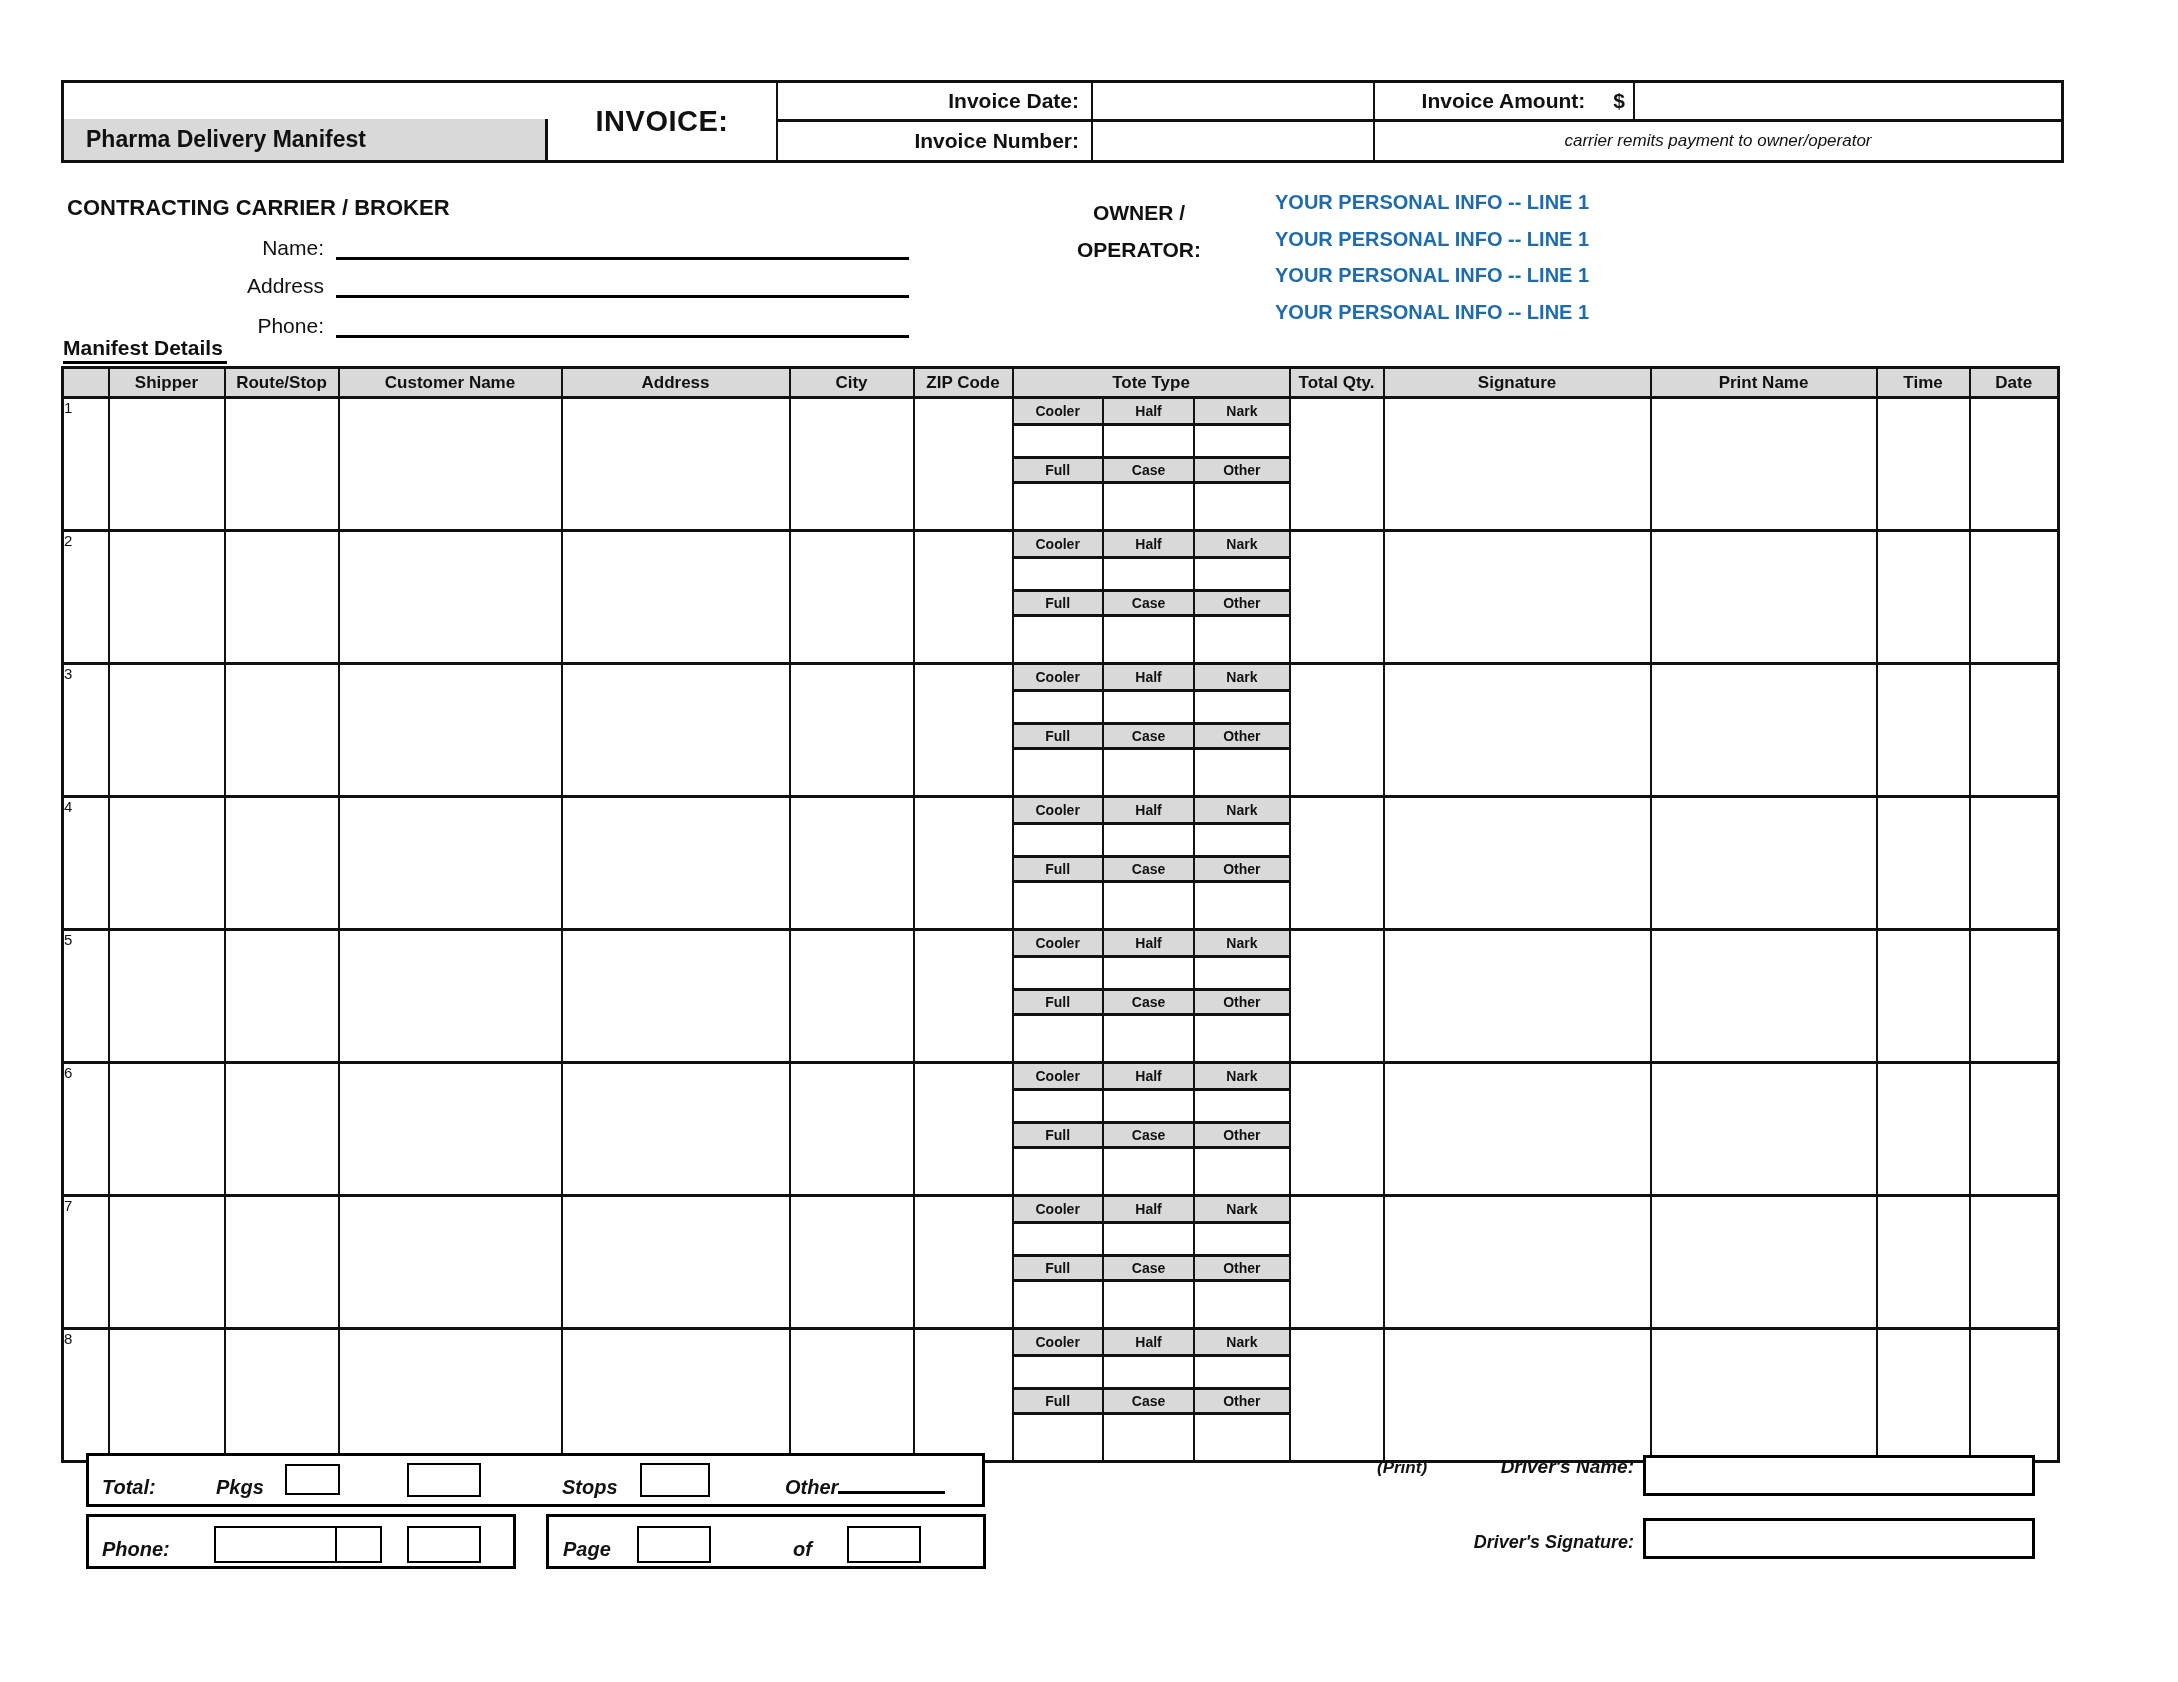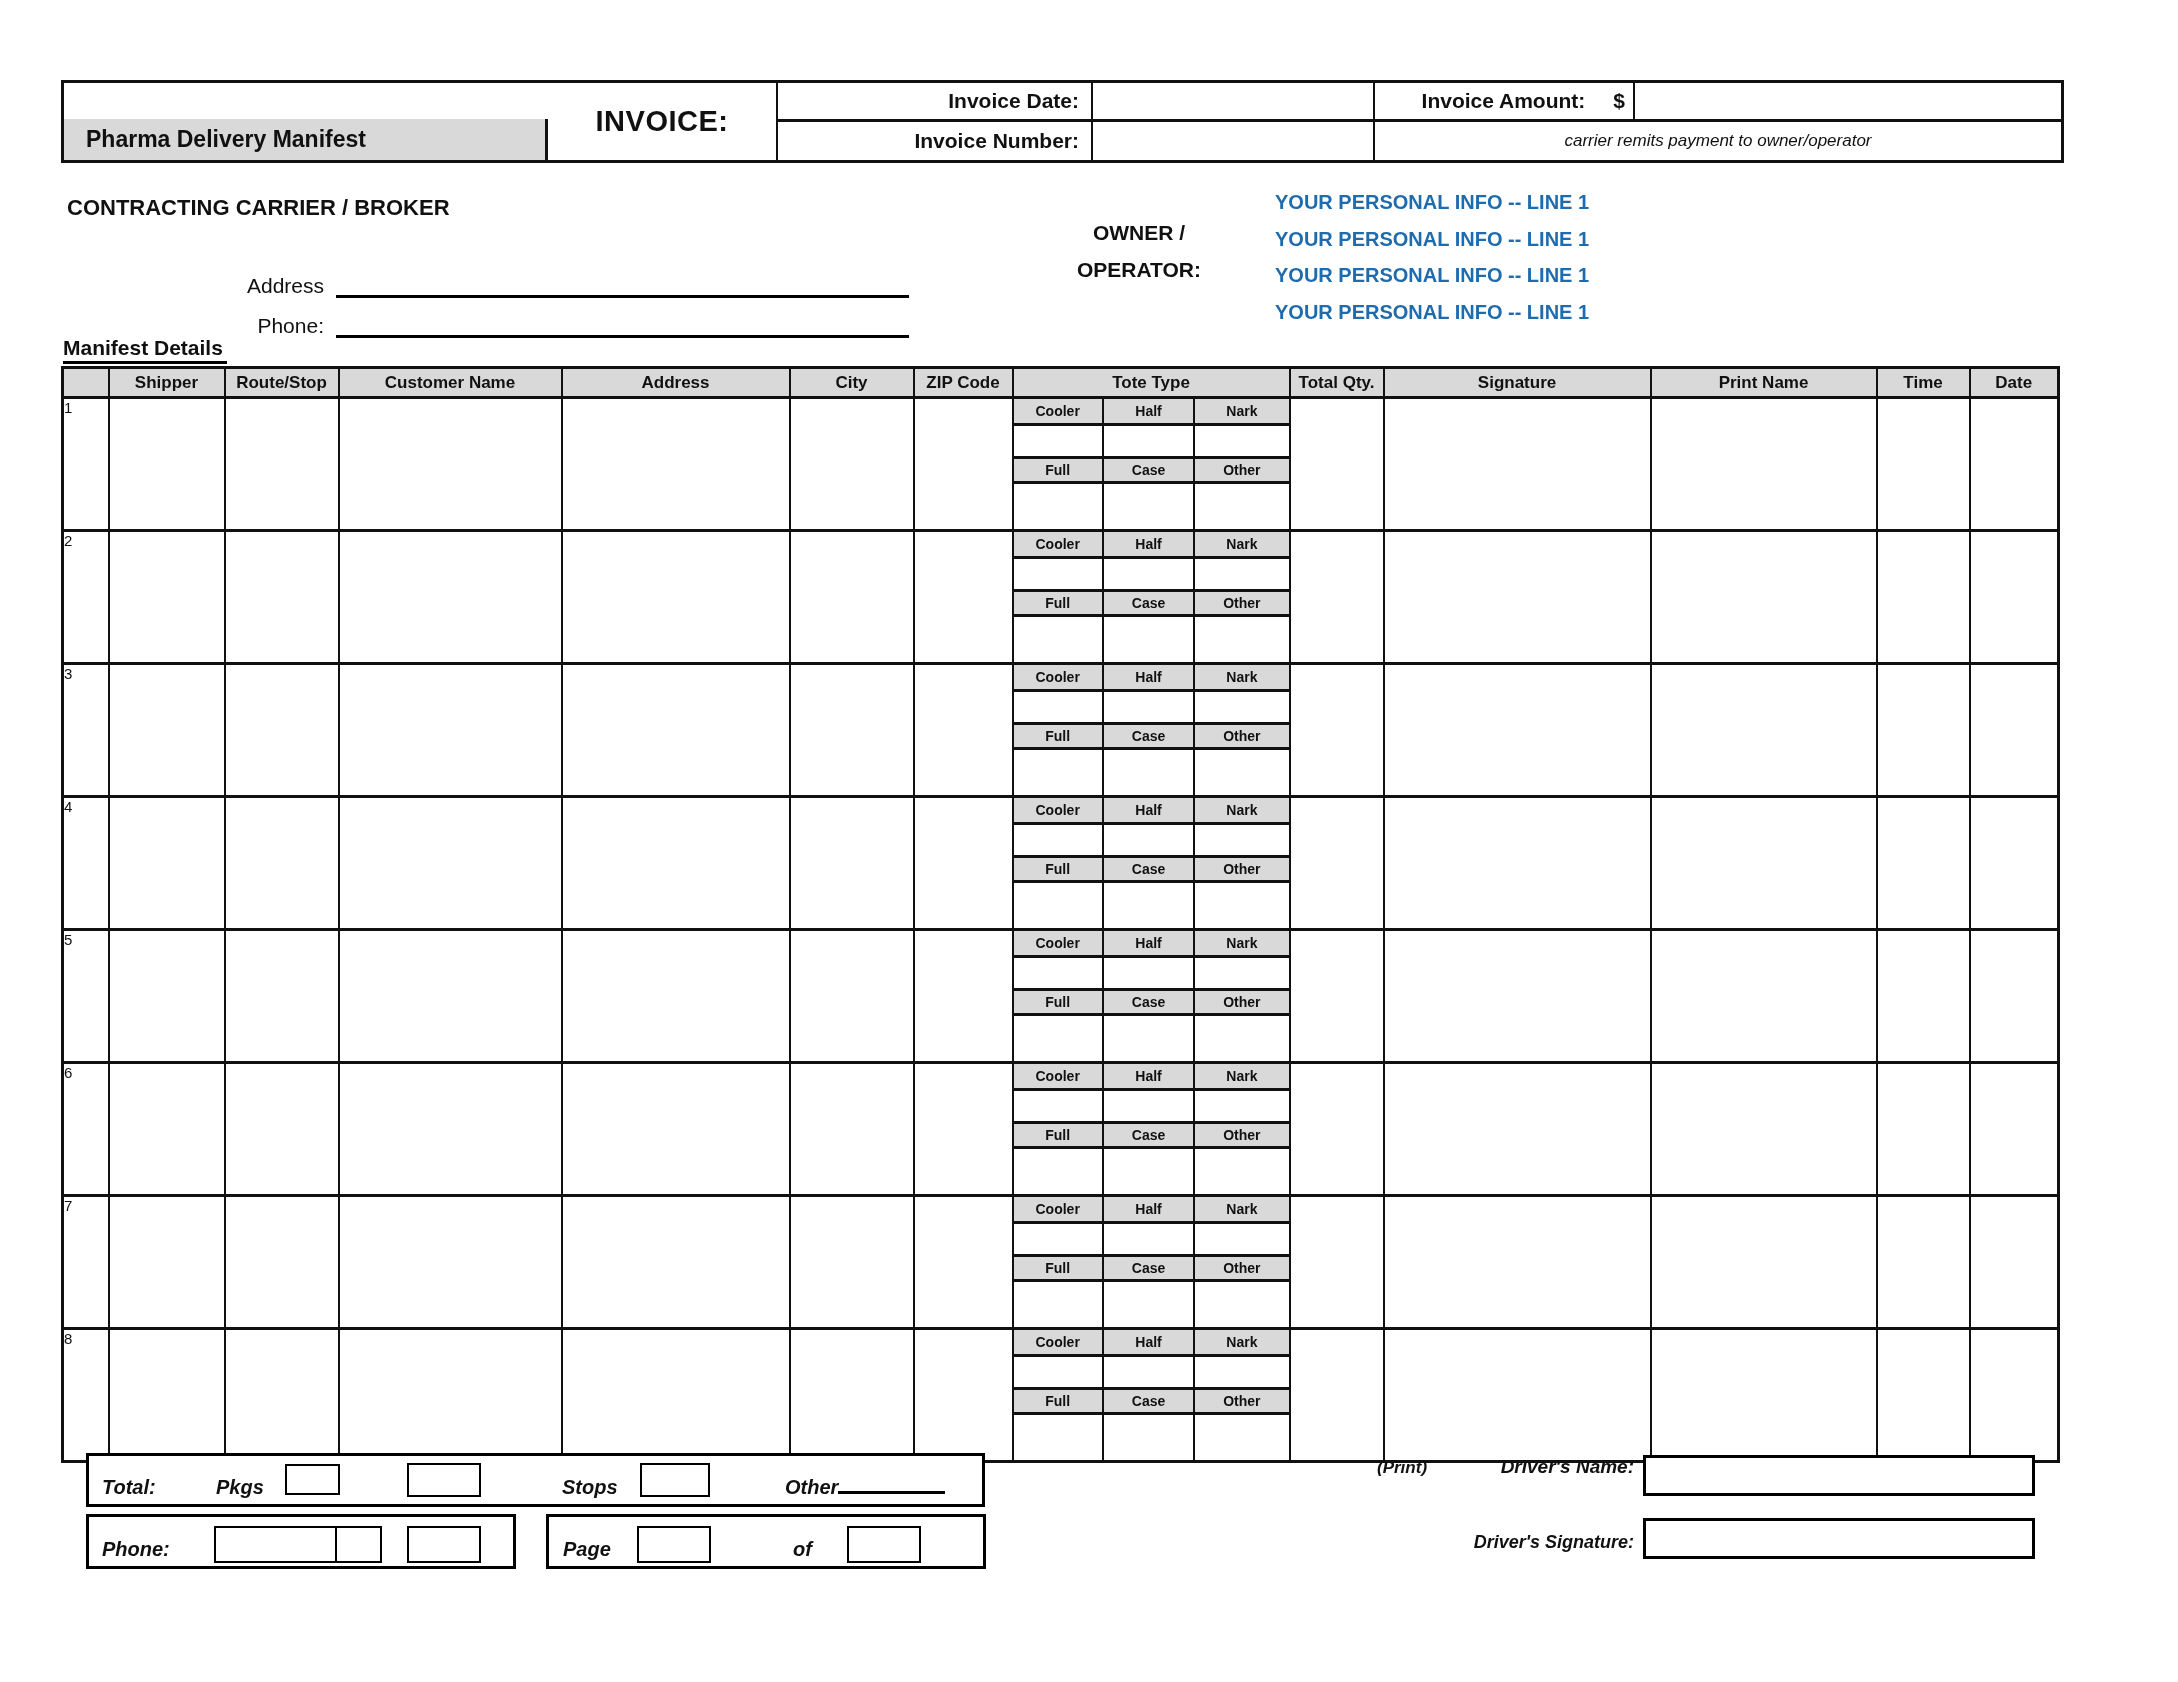--- a/index.html
+++ b/index.html
@@ -56,21 +56,21 @@
   .carrier-title{position:absolute;left:67px;top:195px;font-size:22px;font-weight:bold;}
   .cfield{position:absolute;left:67px;width:842px;display:flex;align-items:flex-end;}
   .cfield .flabel{width:269px;text-align:right;padding-right:12px;font-size:21px;}
   .cfield .fline{flex:1;border-bottom:3px solid #000;height:100%;}
   .cf-name{top:225px;height:35px;}
   .cf-address{top:263px;height:35px;}
   .cf-phone{top:301px;height:37px;}
 
   
   .owner-label{position:absolute;left:1051px;top:194px;width:176px;text-align:center;
-    font-size:21px;font-weight:bold;line-height:37px;margin-top:20px;}
+    font-size:21px;font-weight:bold;line-height:37px;}
   .info-line{position:absolute;left:1275px;font-size:20px;font-weight:bold;color:var(--accent);}
 
   
   .manifest-title{position:absolute;left:63px;top:336px;font-size:21px;font-weight:bold;
     border-bottom:3px solid #000;padding:0 4px 1px 0;}
   table.manifest{
     position:absolute;left:61px;top:366px;width:1995px;
     border-collapse:collapse;table-layout:fixed;
     border:3px solid var(--ink);
   }
@@ -121,20 +121,24 @@
     <div class="inv-numval"></div>
     <div class="inv-amtlabel">
       <span>Invoice Amount:</span>
       <span class="cur">$</span>
     </div>
     <div class="inv-amtval"></div>
     <div class="inv-remit">carrier remits payment to owner/operator</div>
   </div>
 
   <div class="carrier-title">CONTRACTING CARRIER / BROKER</div>
+  <div class="cfield cf-name">
+    <div class="flabel">Name:</div>
+    <div class="fline"></div>
+  </div>
   <div class="cfield cf-address">
     <div class="flabel">Address</div>
     <div class="fline"></div>
   </div>
   <div class="cfield cf-phone">
     <div class="flabel">Phone:</div>
     <div class="fline"></div>
   </div>
 
   <div class="owner-label">

